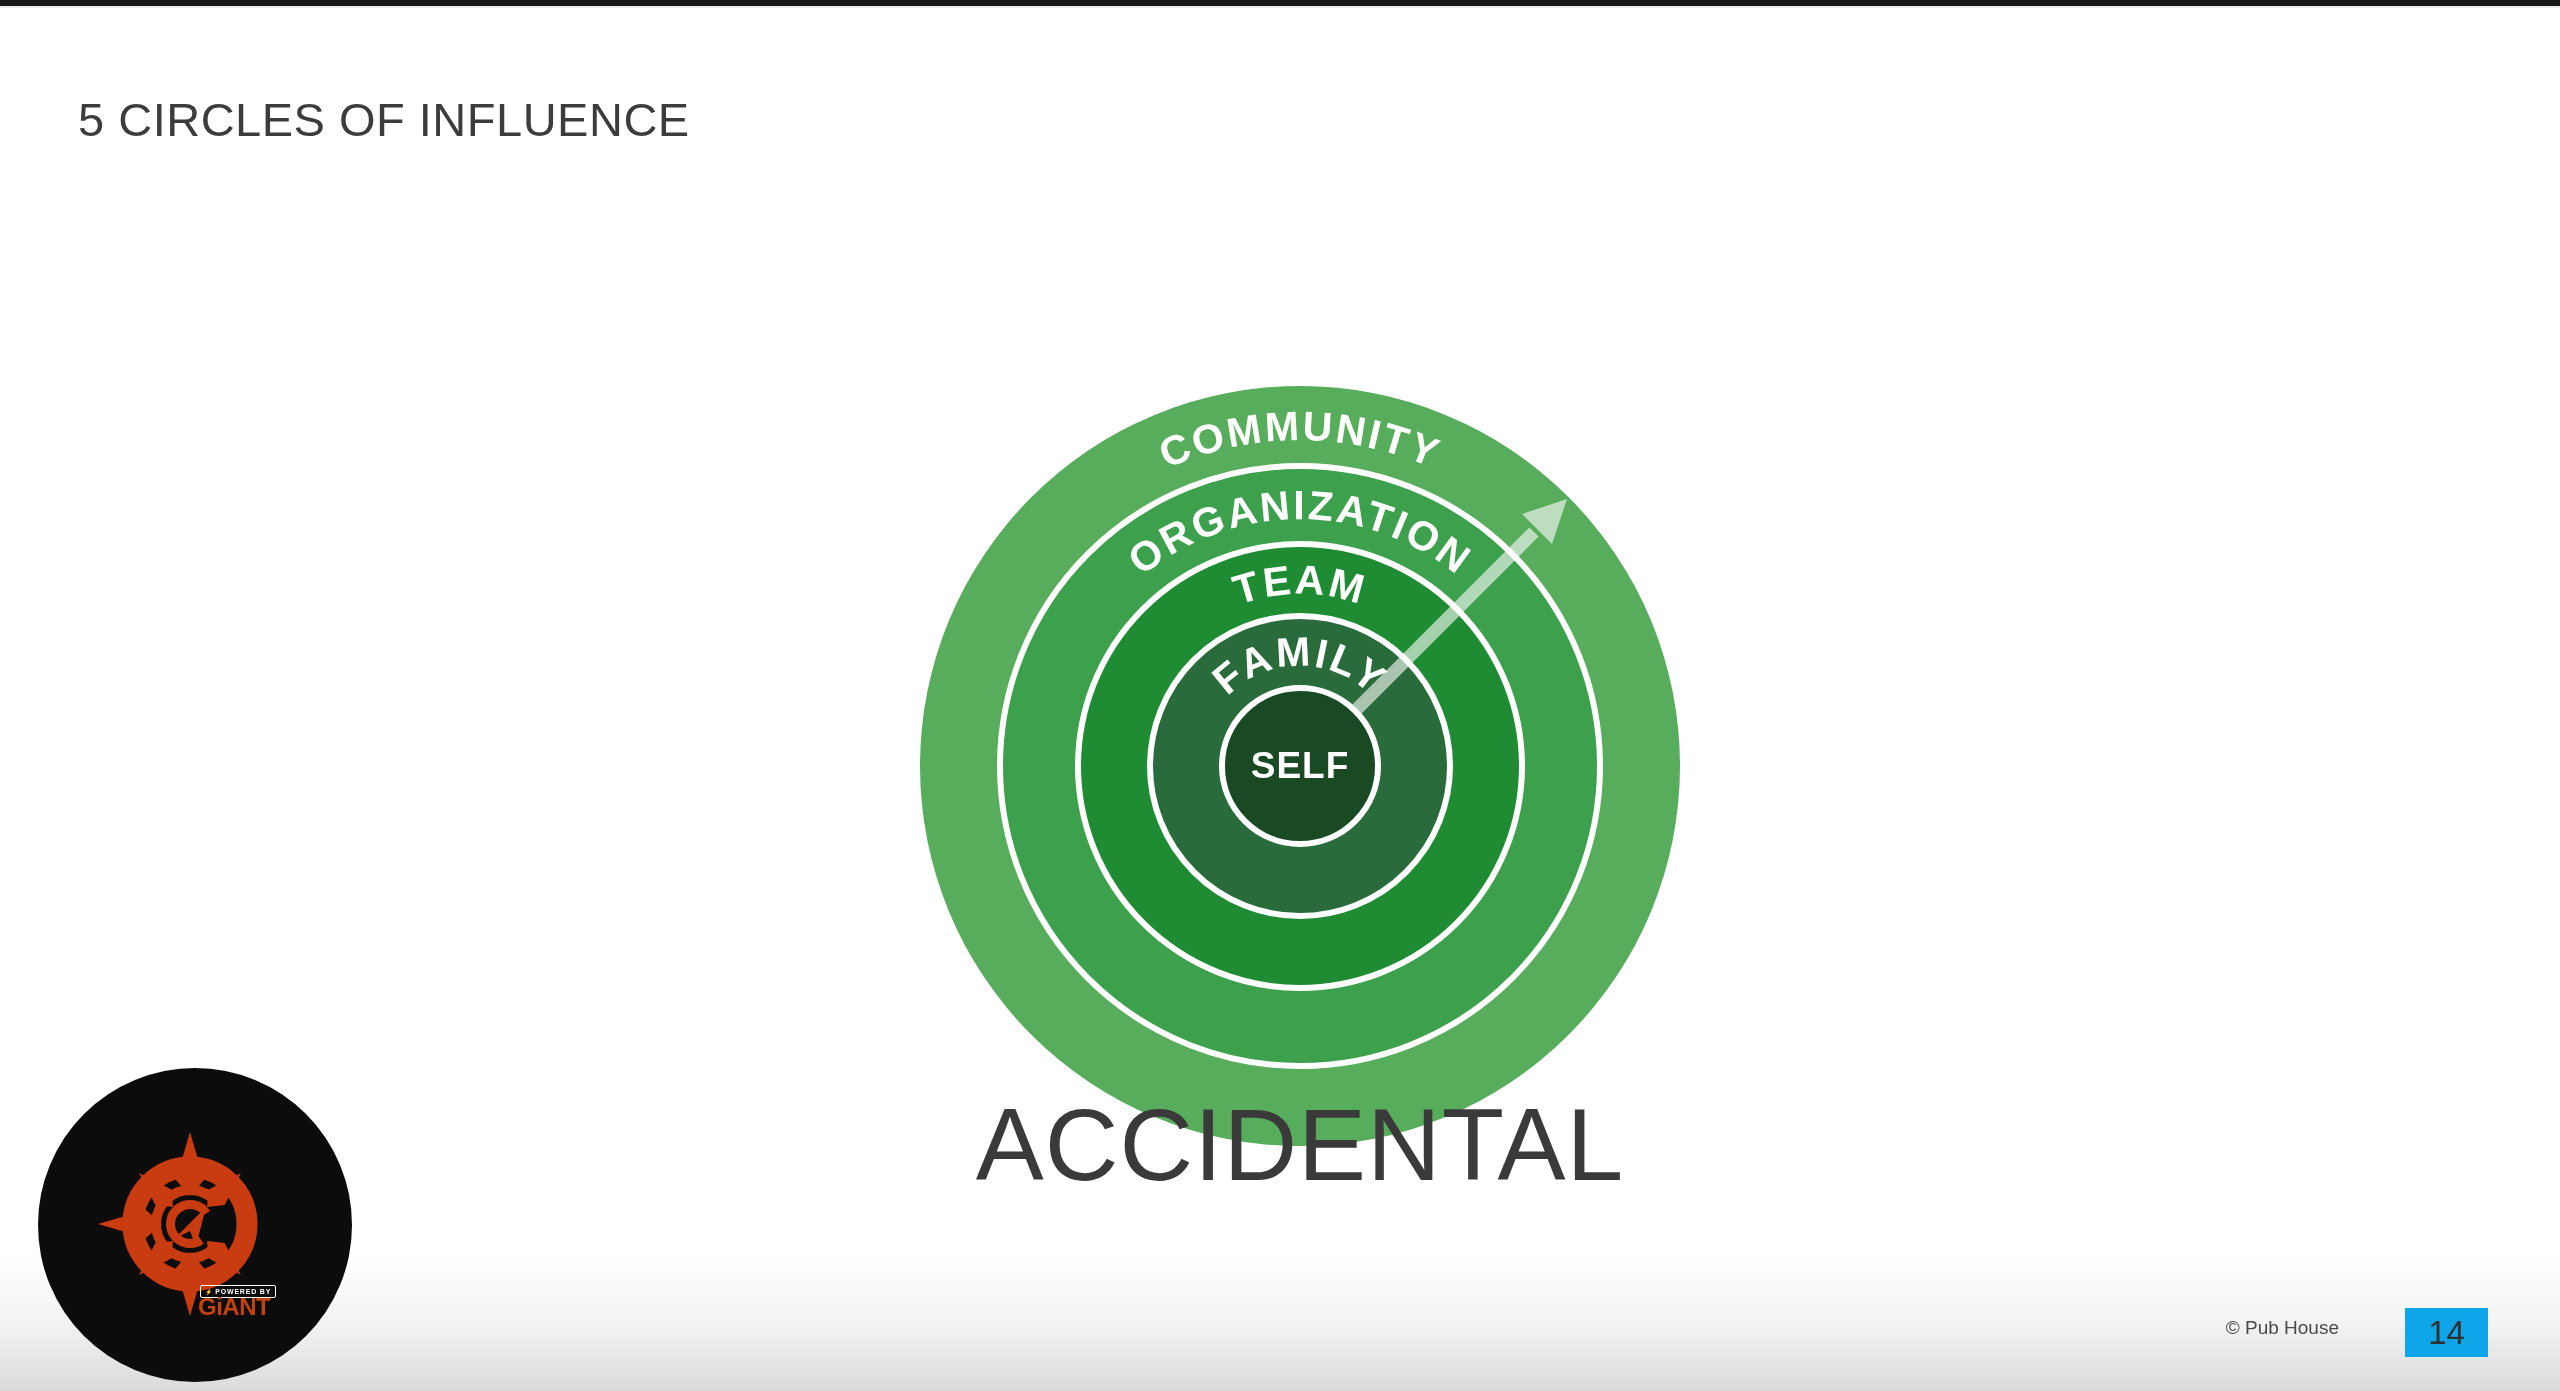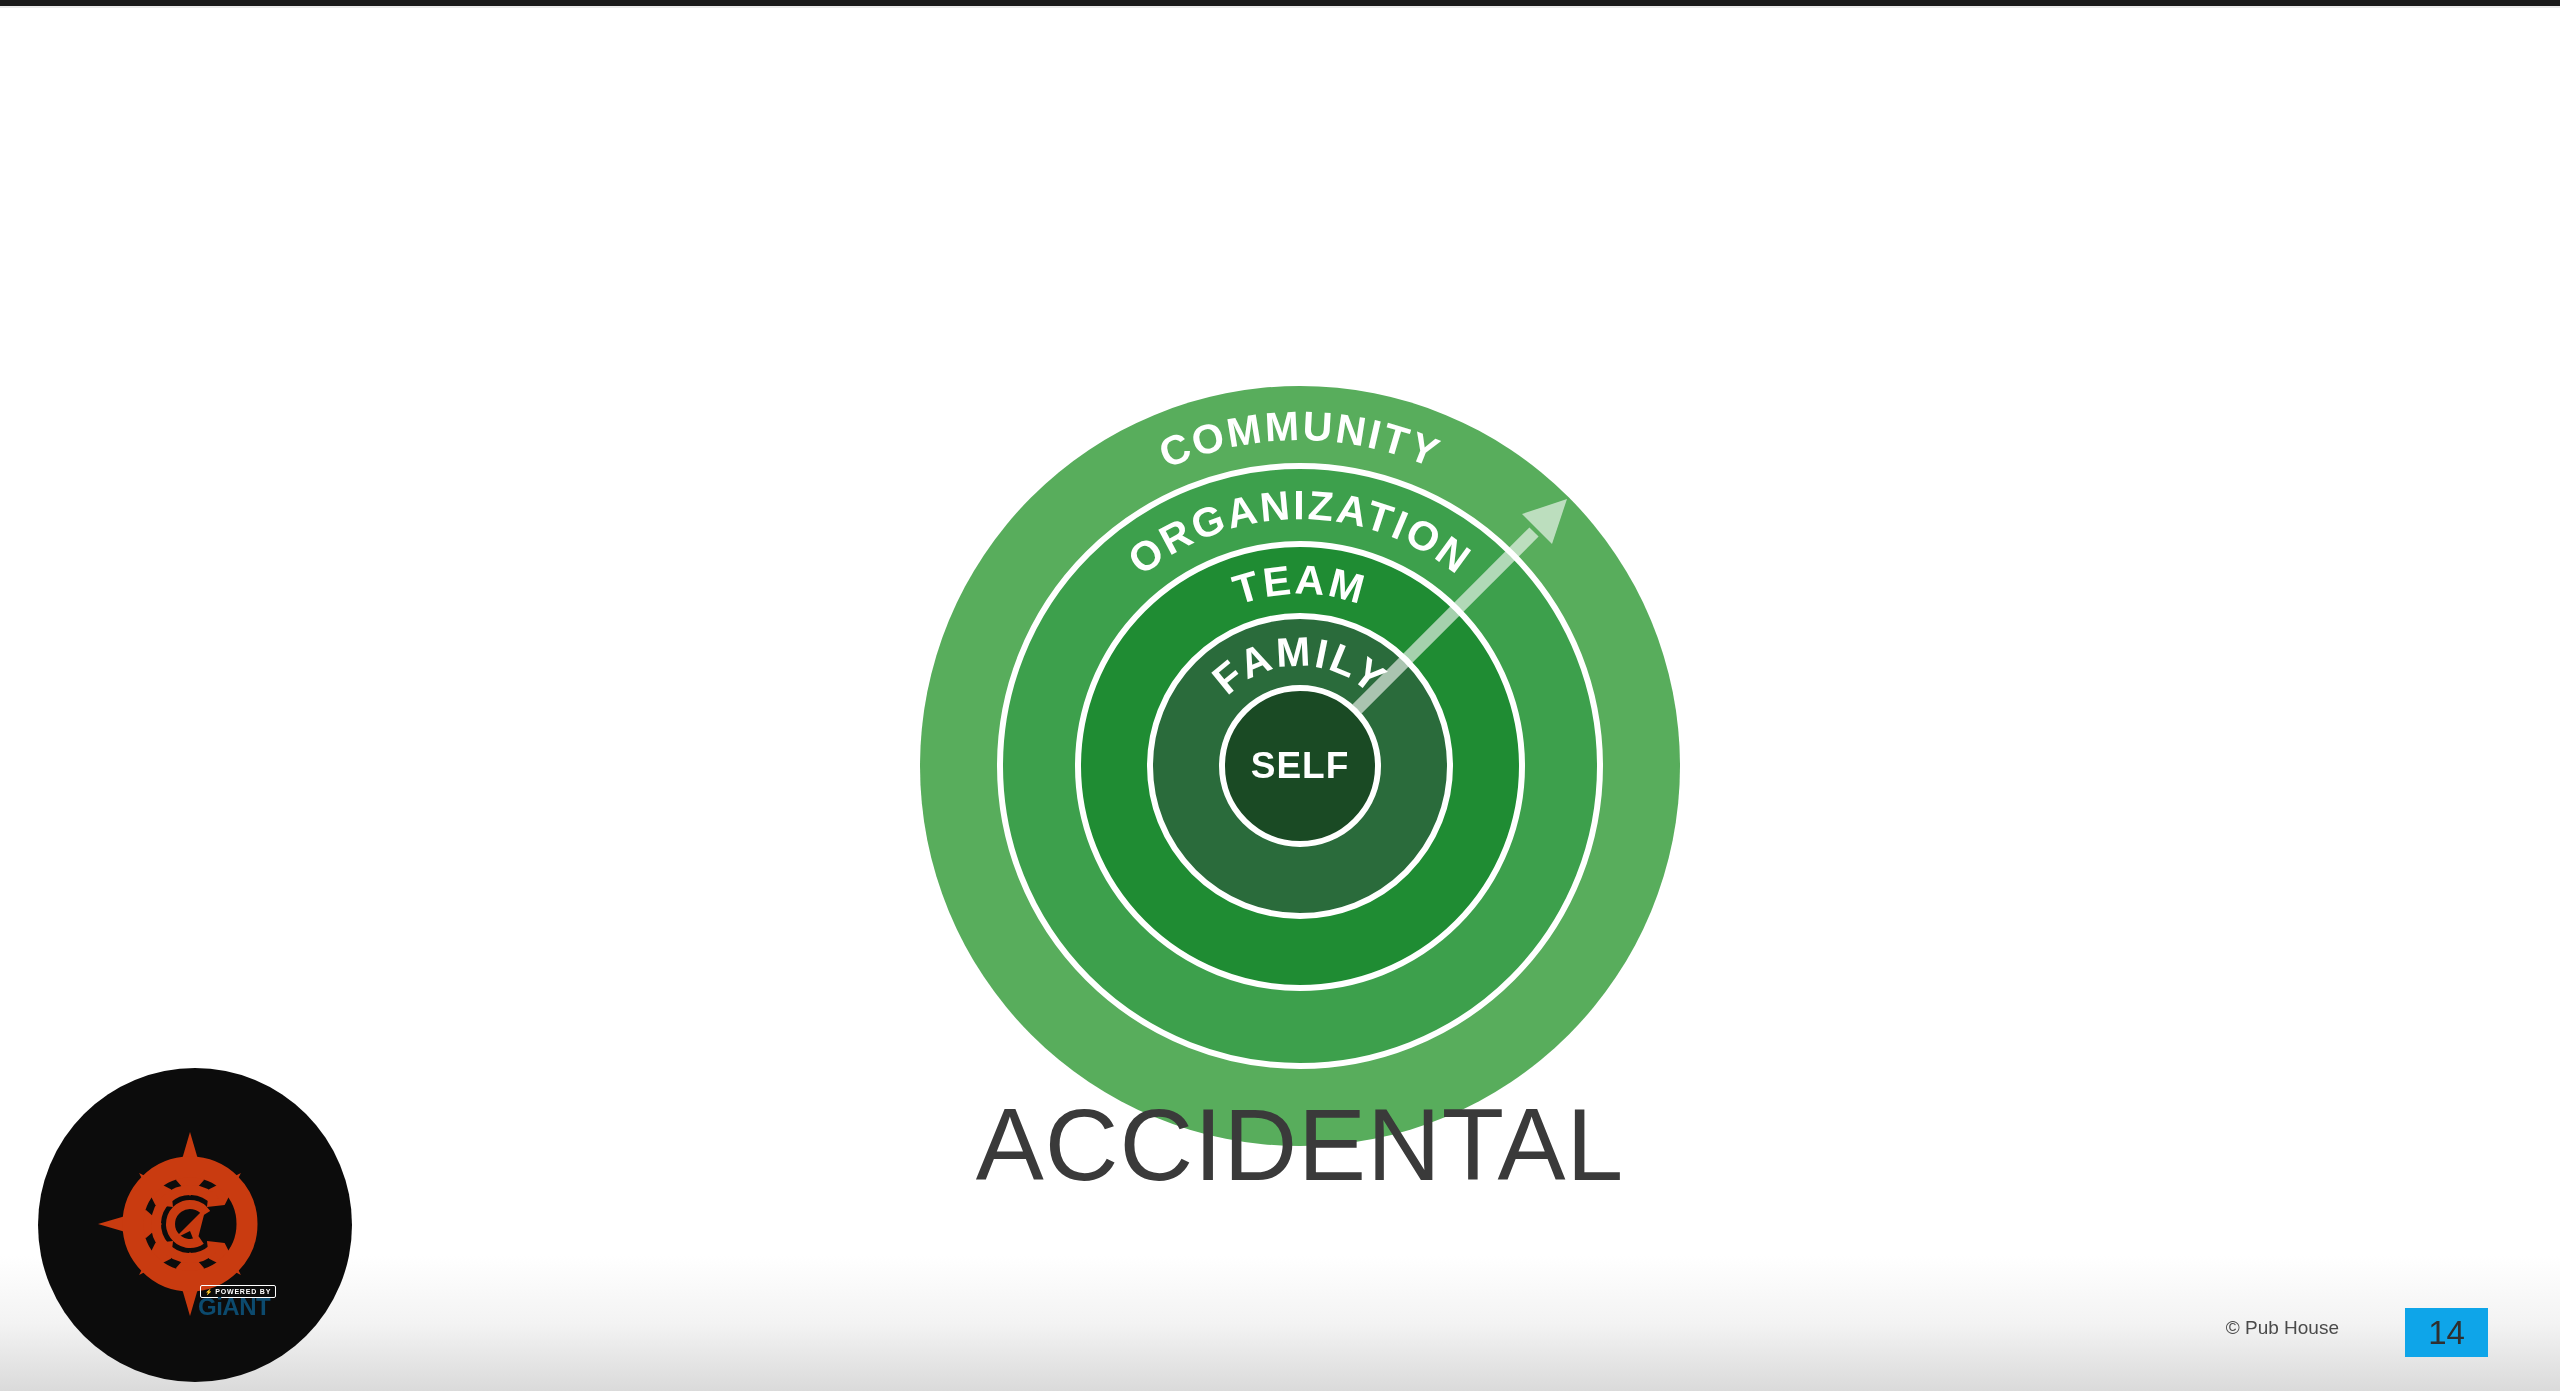--- a/index.html
+++ b/index.html
@@ -98,21 +98,21 @@
     font-weight: bold;
     letter-spacing: 0.8px;
     z-index: 3;
     white-space: nowrap;
   }
   .powered-box .bolt { font-size: 6px; line-height: 1; }
   .giant-text {
     position: absolute;
     left: 198px;
     top: 1293px;
-    color: #0c4a6e;
+    color: #c2410c;
     font-size: 24px;
     font-weight: bold;
     letter-spacing: -0.5px;
     z-index: 3;
     white-space: nowrap;
   }
 
   .footer-copyright {
     position: absolute;
     right: 221px;
@@ -137,20 +137,21 @@
     z-index: 2;
   }
 </style>
 </head>
 <body>
 
 <div class="slide">
 
   <div class="topbar"></div>
 
+  <div class="slide-title">5 CIRCLES OF INFLUENCE</div>
 
 
   <svg class="diagram-svg" width="760" height="760" viewBox="0 0 760 760">
     <defs>
       <path id="arc-family" d="M 281.5 362.6 A 100 100 0 0 1 478.5 362.6"></path>
       <path id="arc-team" d="M 210.6 350.1 A 172 172 0 0 1 549.4 350.1"></path>
       <path id="arc-org" d="M 136.8 337.1 A 247 247 0 0 1 623.2 337.1"></path>
       <path id="arc-comm" d="M 59.0 323.4 A 326 326 0 0 1 701.0 323.4"></path>
     </defs>
 

